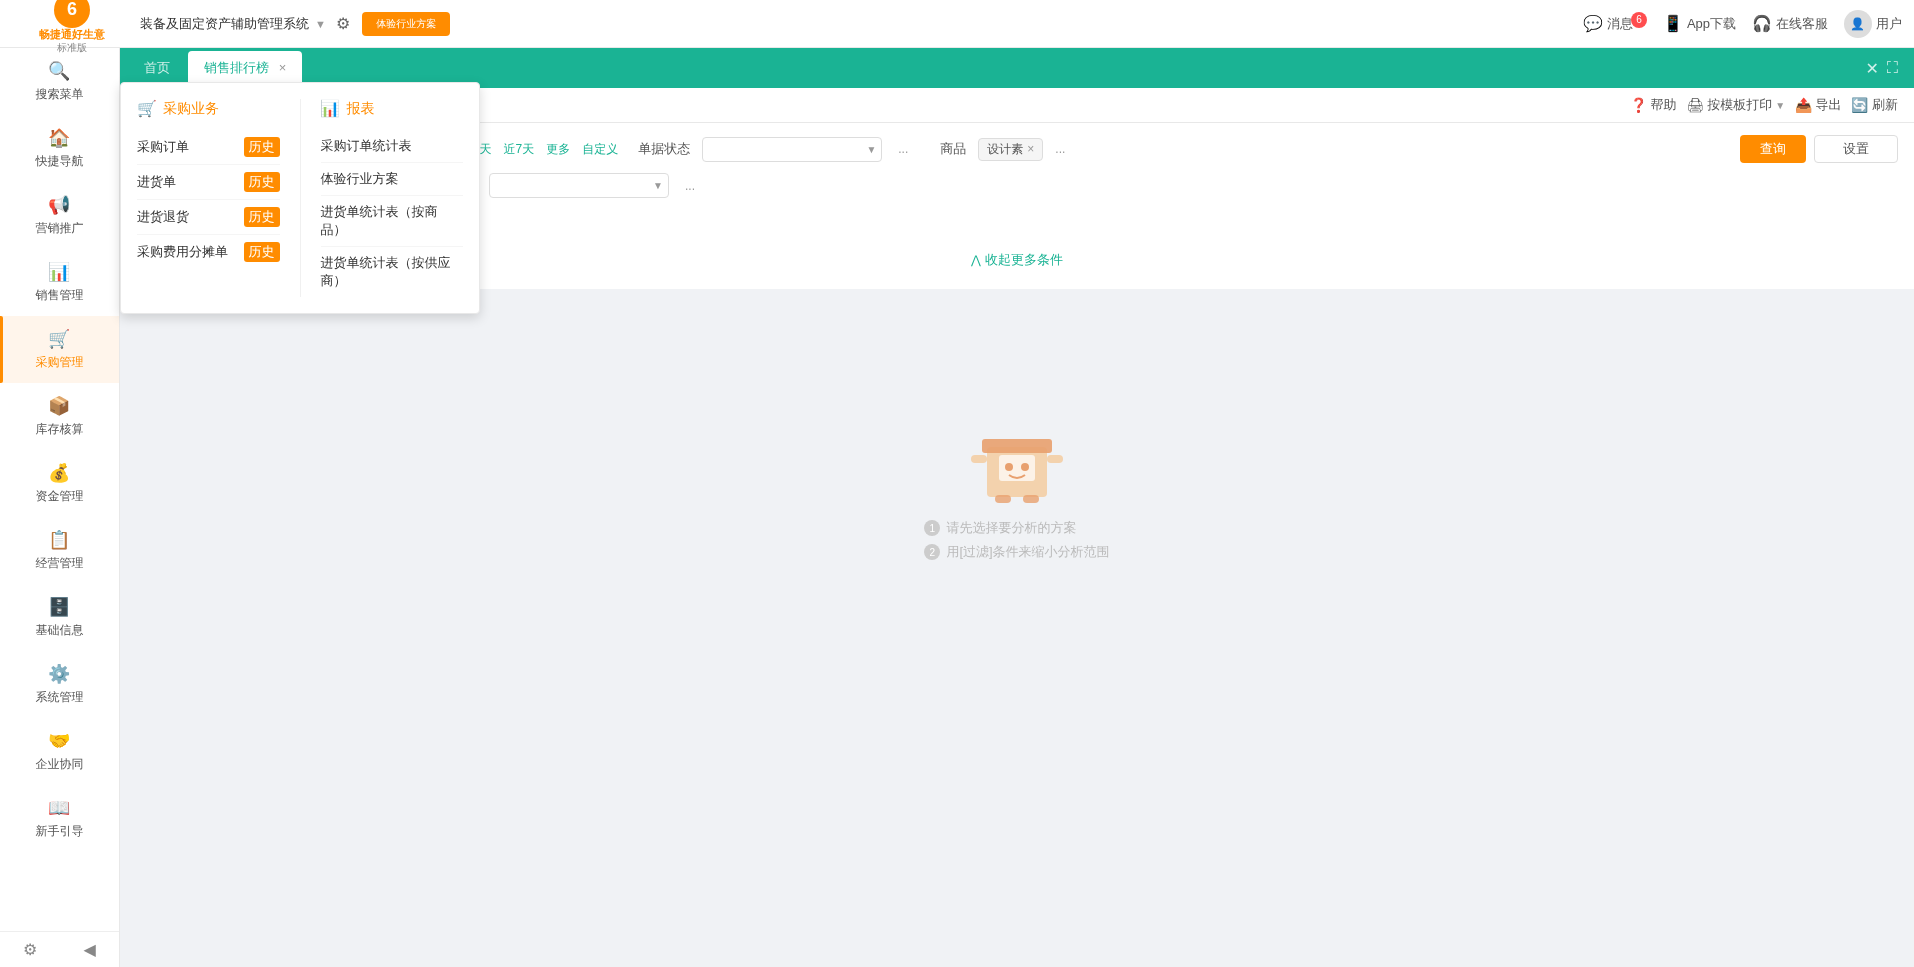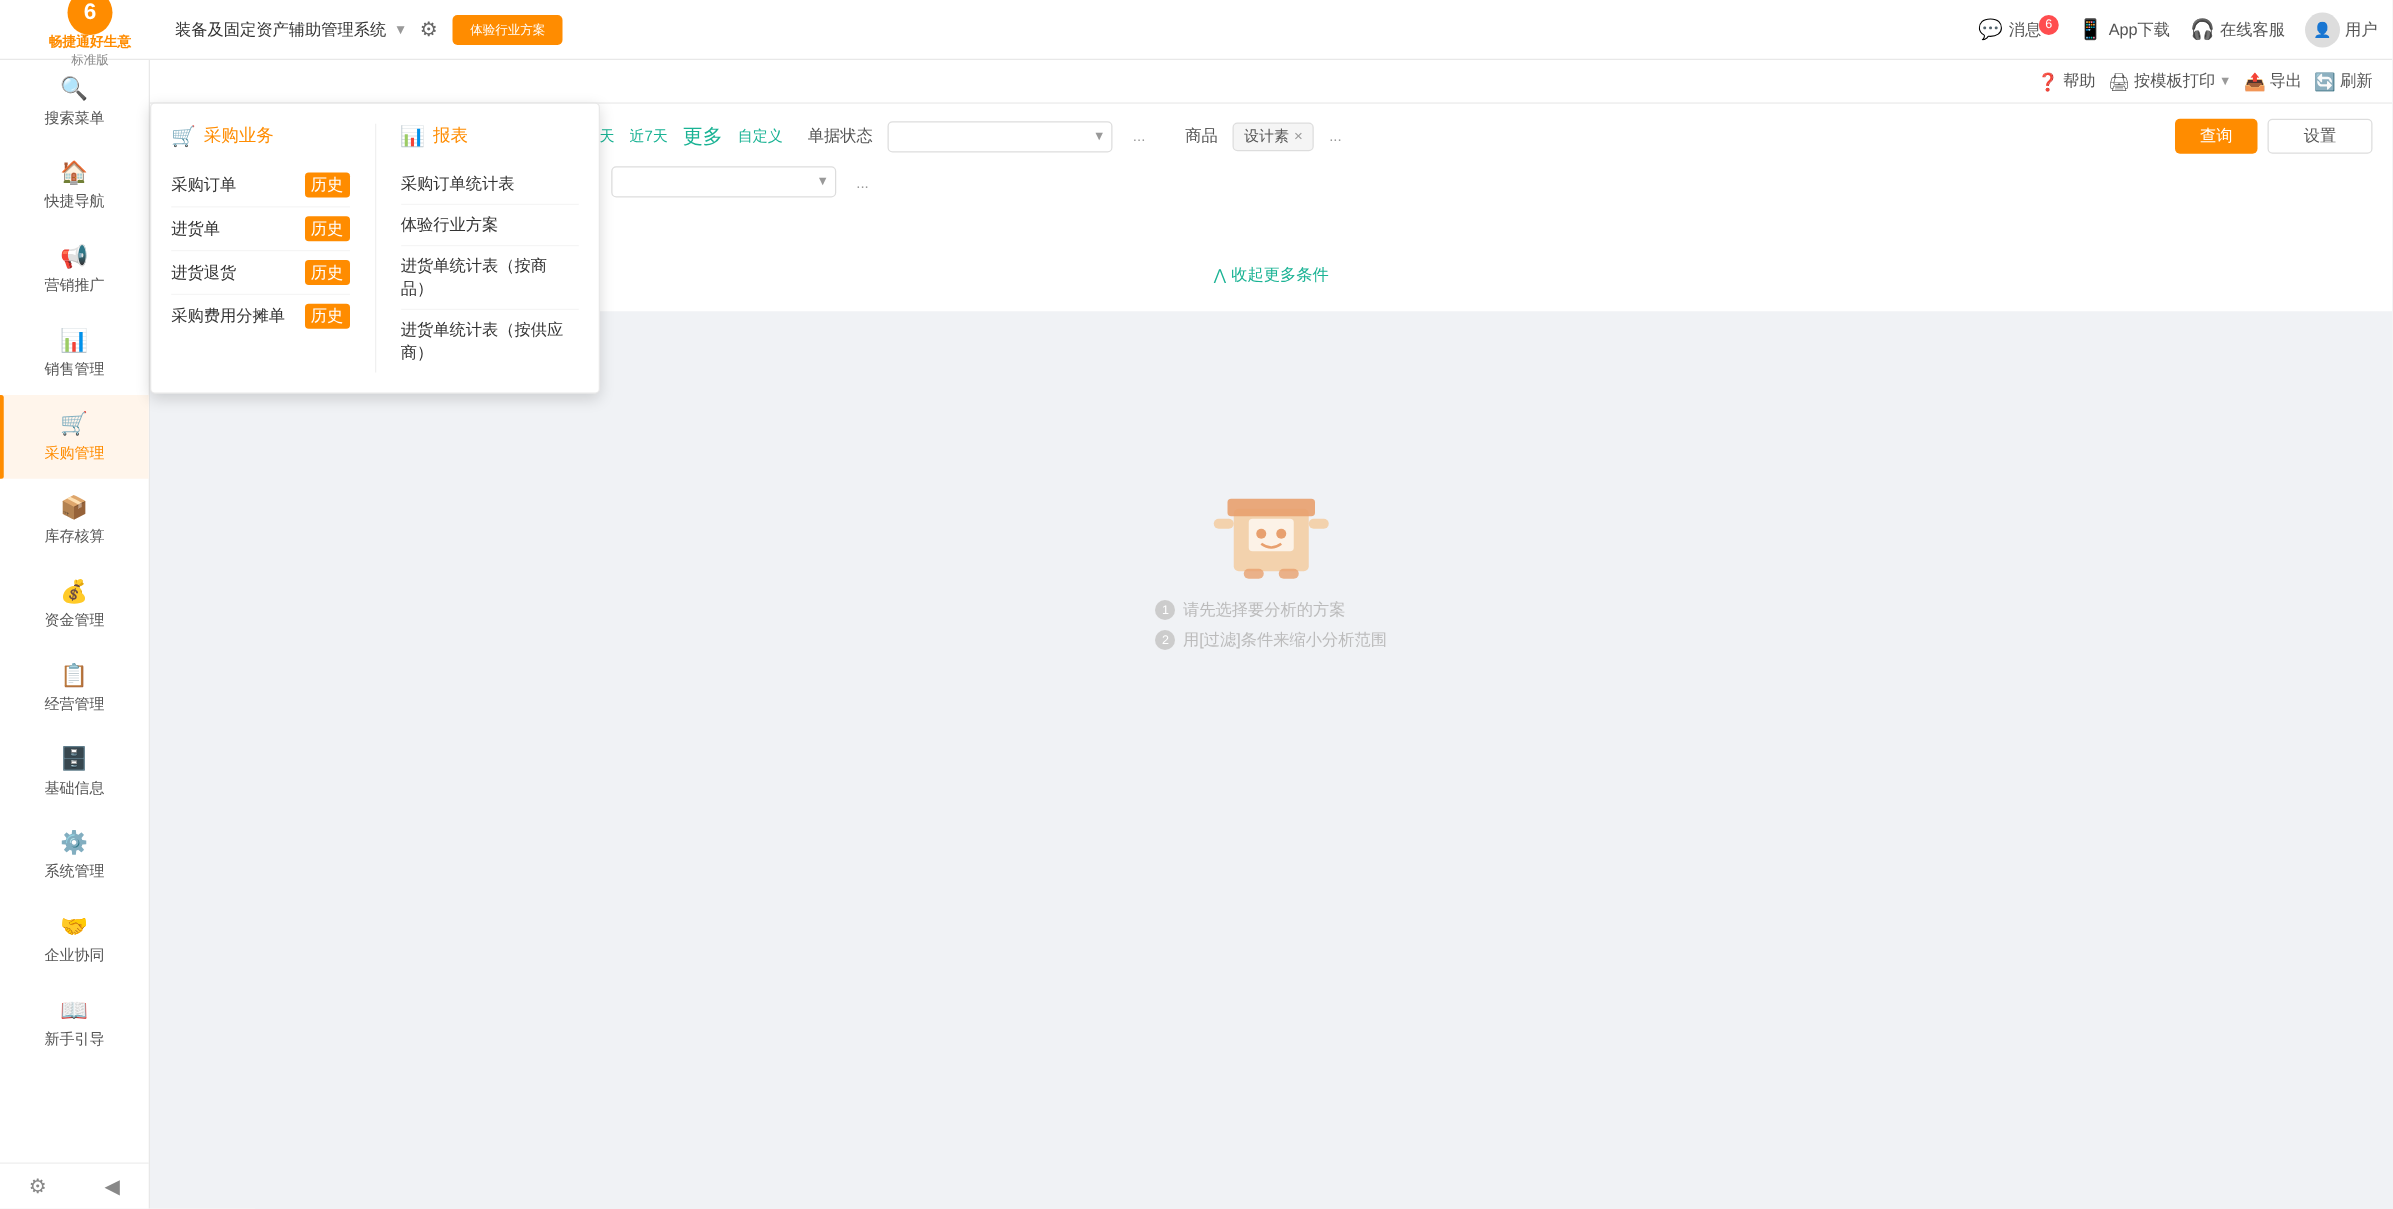--- a/index.html
+++ b/index.html
@@ -167,20 +167,34 @@
       <span>新手引导</span>
     </div>
     <div class="sidebar-bottom">
       <span class="sidebar-bottom-btn">⚙</span>
       <span class="sidebar-bottom-btn">◀</span>
     </div>
   </div>
 
   <div class="main">
 
+    <div class="tab-bar">
+      <div class="tab-item">
+        <span>首页</span>
+      </div>
+      <div class="tab-item active">
+        <span>销售排行榜</span>
+        <span class="tab-close">×</span>
+      </div>
+      <div class="tab-spacer"></div>
+      <div class="tab-window-controls">
+        <span class="tab-window-btn">✕</span>
+        <span class="tab-window-btn">⛶</span>
+      </div>
+    </div>
 
     <div class="content-area">
 
       <div style="background:#fff;padding:8px 16px;border-bottom:1px solid #e8e8e8;display:flex;align-items:center;">
         <div class="toolbar-right" style="margin-left:auto;">
           <span class="toolbar-btn">
             <span style="font-size:14px;">❓</span>
             <span>帮助</span>
           </span>
           <span class="toolbar-btn">
@@ -203,21 +217,21 @@
 
         <div class="filter-row">
           <span class="filter-label">单据日期</span>
           <div class="date-range">
             <input class="date-input" type="text" value="2024-01-01" style="">
             <span>~</span>
             <input class="date-input" type="text" value="2024-12-31" style="">
           </div>
           <span style="color:#1ab394;cursor:pointer;font-size:12px;">今天</span>
           <span style="color:#1ab394;cursor:pointer;font-size:12px;">近7天</span>
-          <span style="color:#1ab394;cursor:pointer;font-size:16px;">更多</span>
+          <span style="color:#1ab394;cursor:pointer;font-size:12px;">更多</span>
           <span style="color:#1ab394;cursor:pointer;font-size:12px;">自定义</span>
 
           <span class="filter-label" style="margin-left:8px;">单据状态</span>
           <div class="select-wrapper">
             <select class="filter-select" style="width:180px;">
               <option></option>
             </select>
             <span class="select-arrow">▼</span>
           </div>
           <span style="color:#999;cursor:pointer;font-size:12px;margin-left:4px;">...</span>

